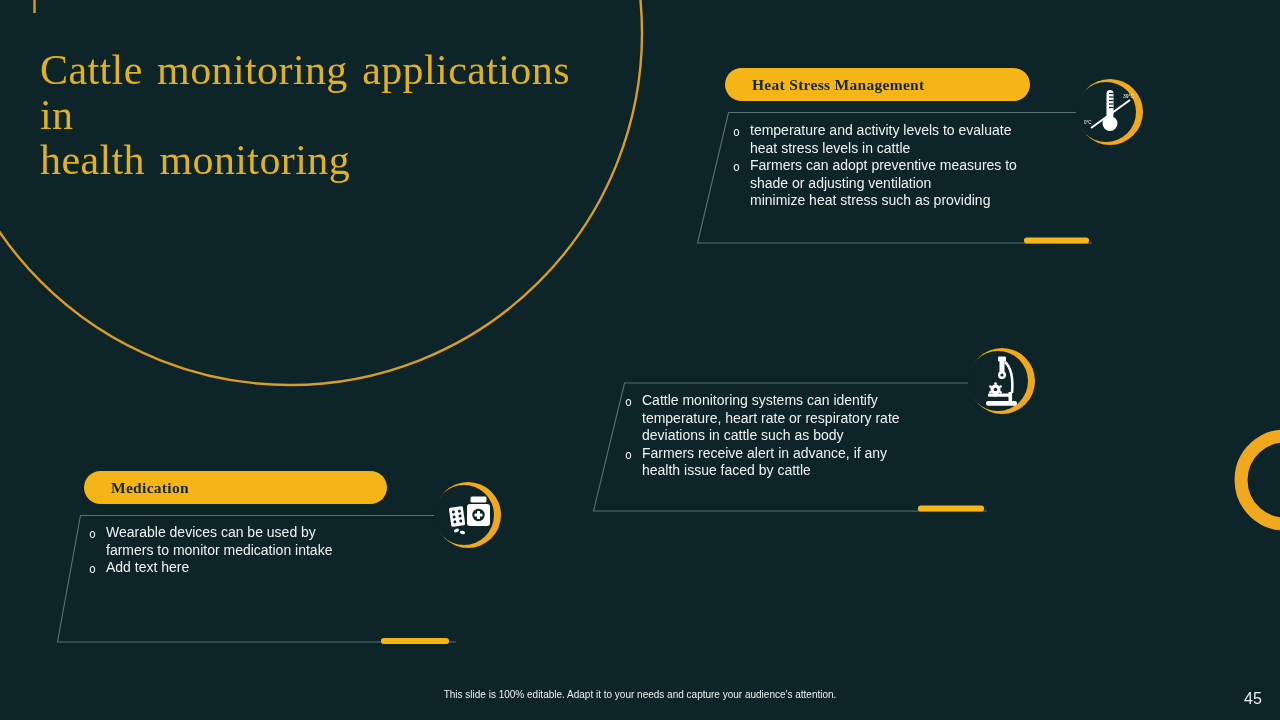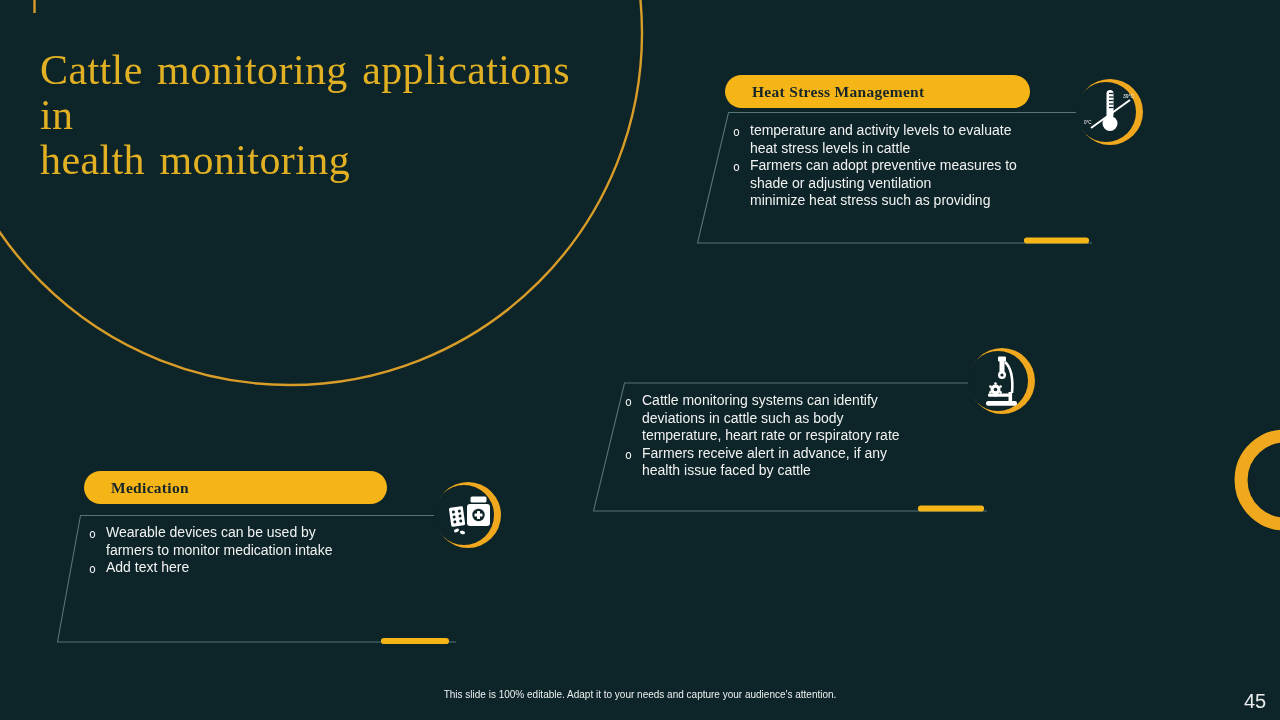--- a/index.html
+++ b/index.html
@@ -28,21 +28,21 @@
   .pill {
     position:absolute; height:33px;
     background: var(--accent-yellow, #f6b517);
     border-radius:17px;
     display:flex; align-items:center;
     padding-left:27px; box-sizing:border-box;
     font-family:"Liberation Serif", serif;
     font-weight:700; font-size:15.5px; letter-spacing:0.3px;
     color: var(--pill-text, #15262a);
   }
-  .pill-heat  { left:725px; top:68px;  width:305px;margin-top:7px; }
+  .pill-heat  { left:725px; top:68px;  width:305px; }
   .pill-early { left:618px; top:337px; width:304px; }
   .pill-med   { left:84px;  top:471px; width:303px; }
 
   .icon-badge { position:absolute; width:70px; height:70px; }
   .badge-heat  { left:1075px; top:77px; }
   .badge-early { left:967px;  top:346px; }
   .badge-med   { left:433px;  top:480px; }
 
   .bullets { position:absolute; color: var(--body-text, #f2f2f2); font-size:14px; }
   .bullets-heat  { left:726px; top:122px; width:345px; }
@@ -55,21 +55,21 @@
     font-size:11.5px; line-height:17.6px;
   }
   .bline { white-space:nowrap; line-height:17.6px; }
 
   .footer-note {
     position:absolute; left:0; right:0; top:689px;
     text-align:center; font-size:10px; color:#eef1f1;
   }
   .page-number {
     position:absolute; left:1244px; top:690px;
-    font-size:20px; color:#e9edee;
+    font-size:16px; color:#e9edee;
   }
 </style>
 </head>
 <body>
 
 <div class="slide">
 
   <svg class="deco" width="1280" height="720" viewBox="0 0 1280 720">
     <circle cx="290" cy="33" r="352" fill="none" style="stroke:var(--circle-gold)" stroke-width="2.4"></circle>
     <line x1="34.5" y1="0" x2="34.5" y2="13" style="stroke:var(--circle-gold)" stroke-width="2.4"></line>
@@ -177,22 +177,22 @@
       <div class="bline">Farmers can adopt preventive measures to</div>
       <div class="bline">shade or adjusting ventilation</div>
       <div class="bline">minimize heat stress such as providing</div>
     </div>
   </div>
 
   <div class="bullets bullets-early">
     <div class="bullet">
       <span class="marker">o</span>
       <div class="bline">Cattle monitoring systems can identify</div>
+      <div class="bline">temperature, heart rate or respiratory rate</div>
       <div class="bline">deviations in cattle such as body</div>
-      <div class="bline">temperature, heart rate or respiratory rate</div>
     </div>
     <div class="bullet">
       <span class="marker">o</span>
       <div class="bline">Farmers receive alert in advance, if any</div>
       <div class="bline">health issue faced by cattle</div>
     </div>
   </div>
 
   <div class="bullets bullets-med">
     <div class="bullet">

